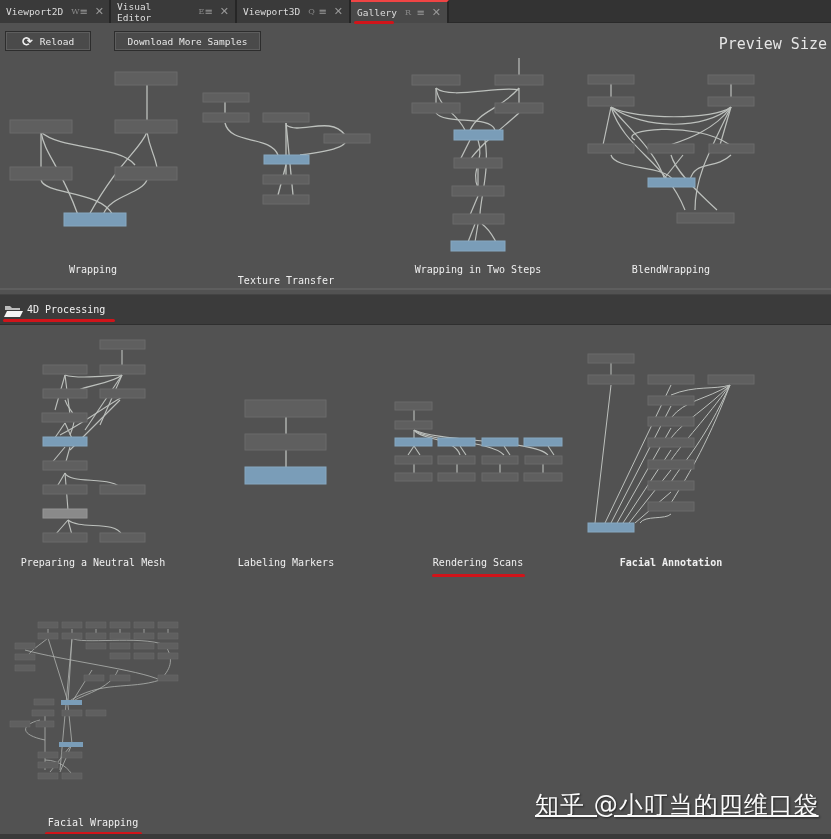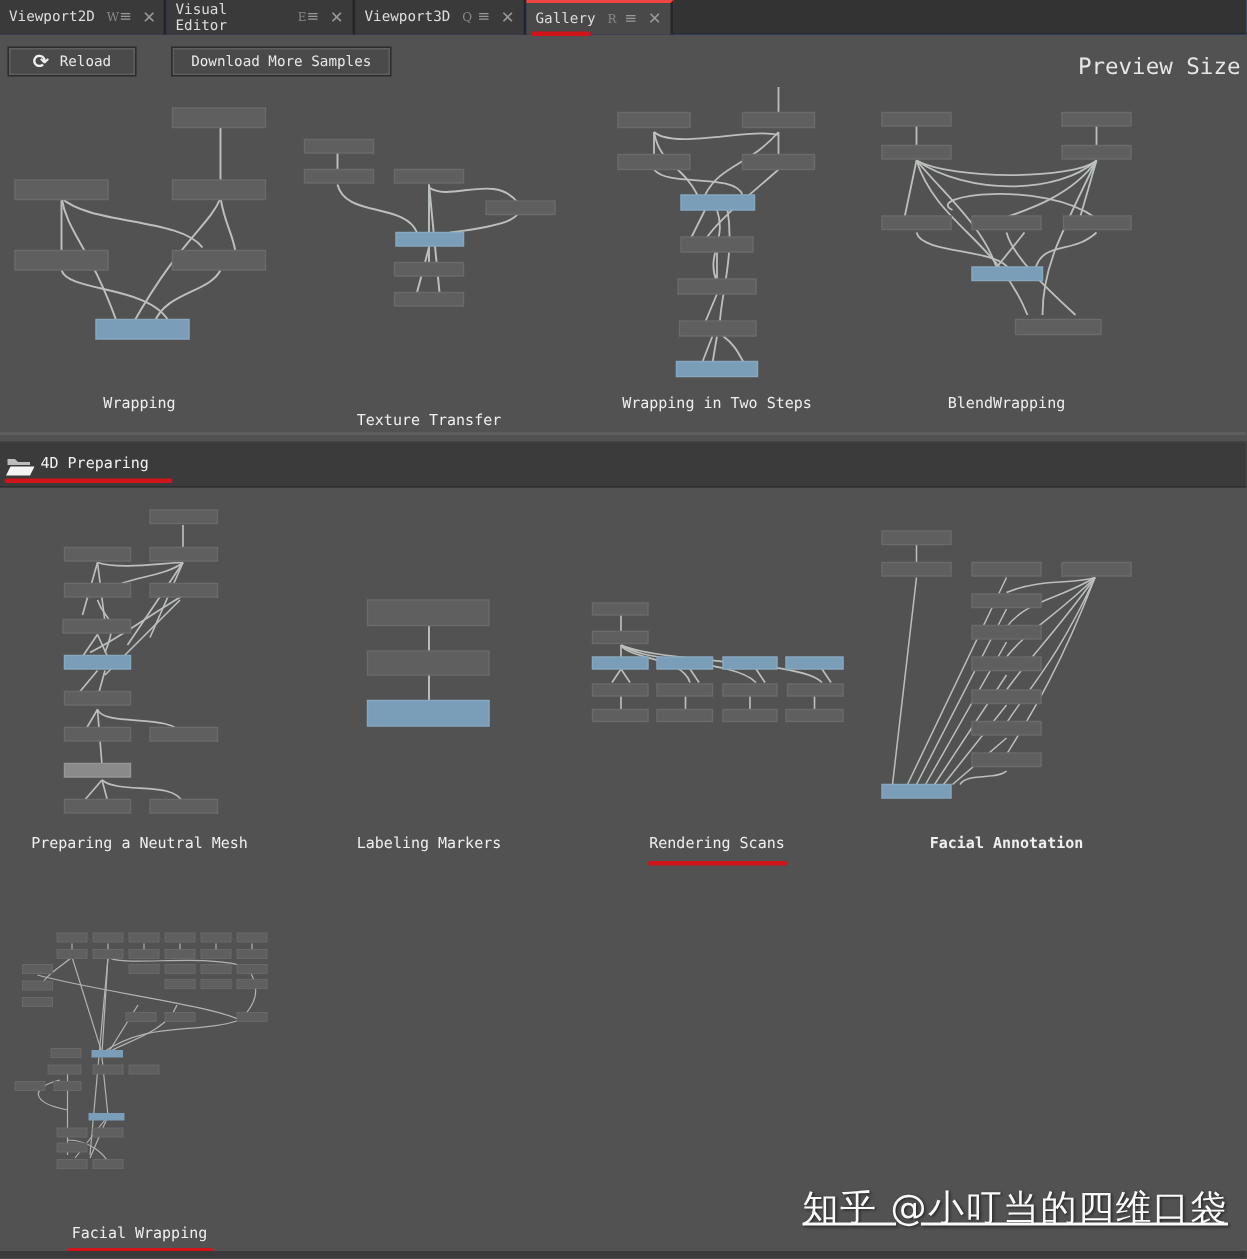--- a/index.html
+++ b/index.html
@@ -188,21 +188,21 @@
   <div class="caption" style="left:96px; top:204px;">BlendWrapping</div>
 </div>
 
 <div class="divider" style="top:288px;"></div>
 
 <div class="section">
   <svg class="folder" viewBox="0 0 19 14">
     <path d="M1,2 L6,2 L8,4 L16,4 L16,6 L1,6 Z" fill="#bcbcbc"></path>
     <path d="M3,7 L19,7 L16,13 L0,13 Z" fill="#f4f4f4"></path>
   </svg>
-  <span class="title">4D Preparing</span>
+  <span class="title">4D Processing</span>
 </div>
 <div class="underline" style="left:3px; top:319px; width:112px;"></div>
 
 <div class="item" style="left:0; top:335px; width:200px; height:240px;">
   <svg width="200" height="210">
     <g fill="none" stroke="#c8ccc8" stroke-width="1.1" opacity="0.9">
       <path d="M122,15 L122,30"></path>
       <path d="M65,40 L55,75"></path>
         <path d="M65,40 L70,80"></path>
         <path d="M65,40 C80,45 110,40 122,40"></path>

